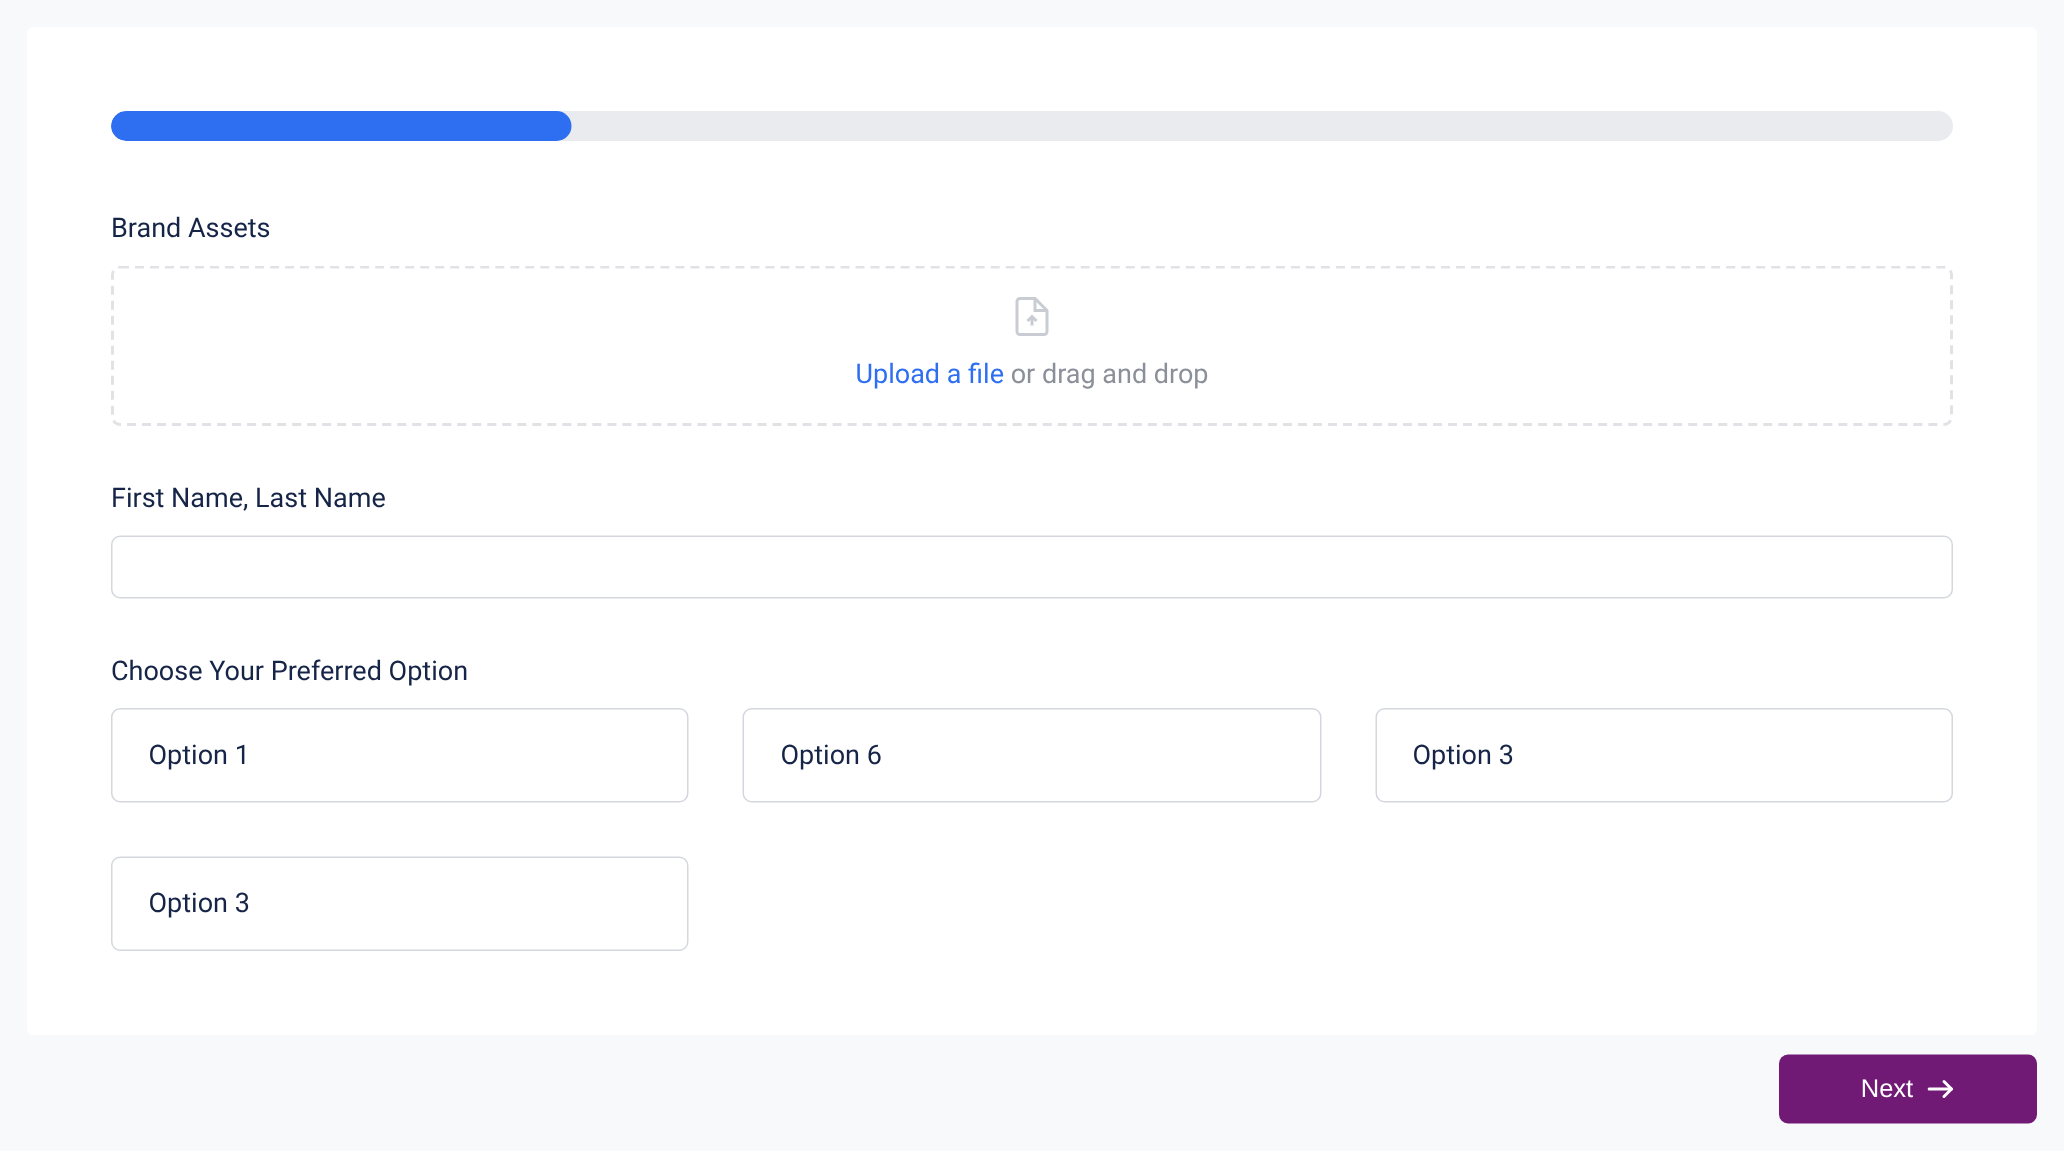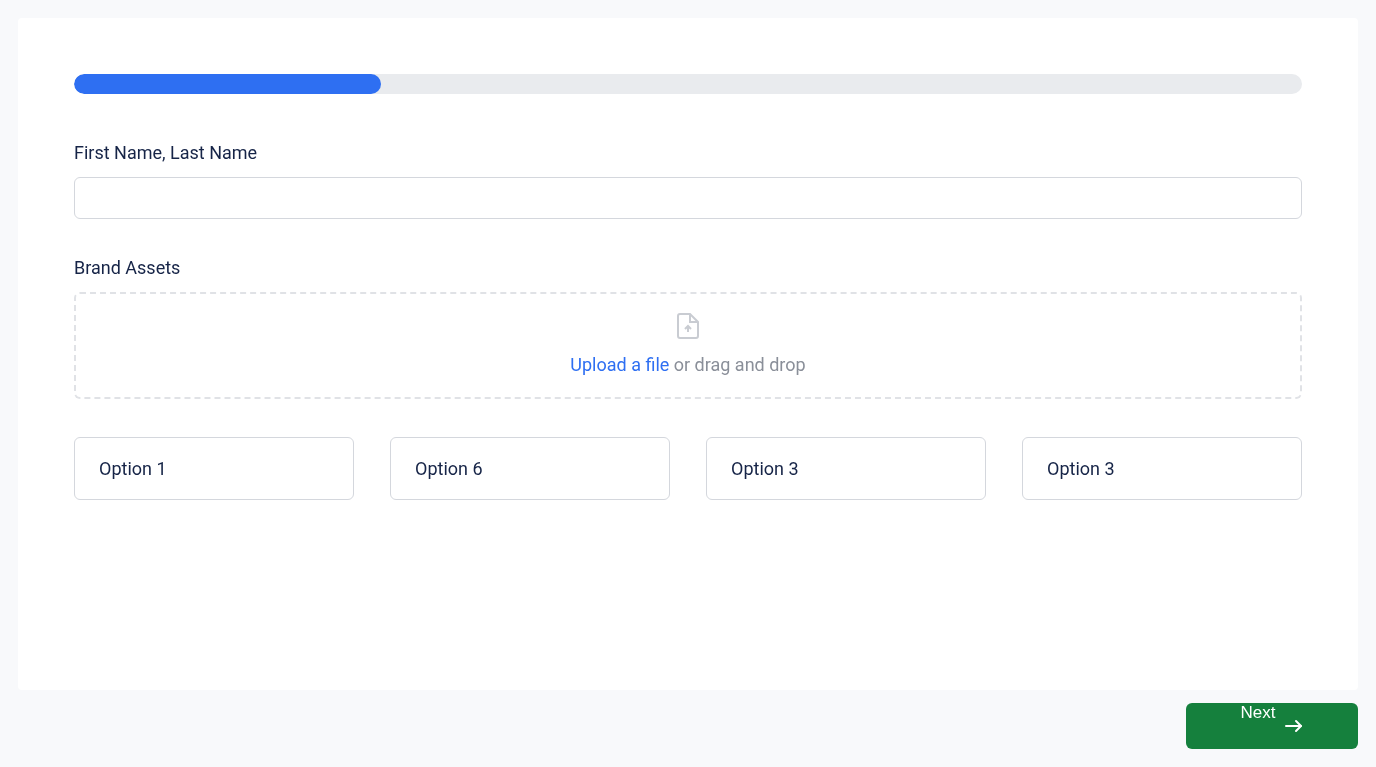--- a/index.html
+++ b/index.html
@@ -71,89 +71,91 @@
     }
     .dropzone-text {
       font-size: 18px;
       color: #8a8f99;
     }
     .dropzone-link {
       color: #2e6ff2;
     }
     .options-grid {
       display: grid;
-      grid-template-columns: 1fr 1fr 1fr 1fr;
+      grid-template-columns: 1fr 1fr 1fr;
       gap: 36px;
     }
     .option-tile {
       border: 1px solid #d4d7dd;
       border-radius: 6px;
       padding: 20px 24px;
       font-size: 18px;
       color: #162447;
       cursor: pointer;
       background-color: #ffffff;
     }
     .footer {
       position: absolute;
       bottom: 18px;
       right: 18px;
     }
     .next-button {
-      background-color: #15803d;
+      background-color: #701a75;
       color: #ffffff;
       border: none;
       border-radius: 6px;
       padding: 0 42px;
       height: 46px;
       font-size: 17px;
       font-weight: 500;
       cursor: pointer;
       display: inline-flex;
+      align-items: center;
       gap: 10px;
       width: 172px;
       justify-content: center;
     }
     .arrow-right {
       display: inline-flex;
       align-items: center;
     }
   </style>
 </head>
 <body>
 
 <div class="card">
 
   <div class="progress-track">
     <div class="progress-fill" style="width:25%"></div>
-  </div>
-
-  <div class="section">
-    <label class="field-label">First Name, Last Name</label>
-    <input type="text" class="text-input" value="" style="">
   </div>
 
   <div class="section">
     <label class="field-label">Brand Assets</label>
     <div class="dropzone">
       <span class="dropzone-icon">
         <svg width="24" height="28" viewBox="0 0 24 28" fill="none" stroke="currentColor" stroke-width="2">
           <path d="M14 2 H4 a2 2 0 0 0 -2 2 v20 a2 2 0 0 0 2 2 h16 a2 2 0 0 0 2 -2 V10 z"></path>
           <path d="M14 2 v8 h8"></path>
           <path d="M12 20 v-6"></path>
           <path d="M9 17 l3 -3 l3 3"></path>
         </svg>
       </span>
       <div class="dropzone-text">
         <span class="dropzone-link">Upload a file</span><span> or drag and drop</span>
       </div>
     </div>
   </div>
 
   <div class="section">
+    <label class="field-label">First Name, Last Name</label>
+    <input type="text" class="text-input" value="" style="">
+  </div>
+
+  <div class="section">
+    <label class="field-label">Choose Your Preferred Option</label>
     <div class="options-grid">
       <div class="option-tile">Option 1</div>
       <div class="option-tile">Option 6</div>
       <div class="option-tile">Option 3</div>
       <div class="option-tile">Option 3</div>
     </div>
   </div>
 
 </div>
 

